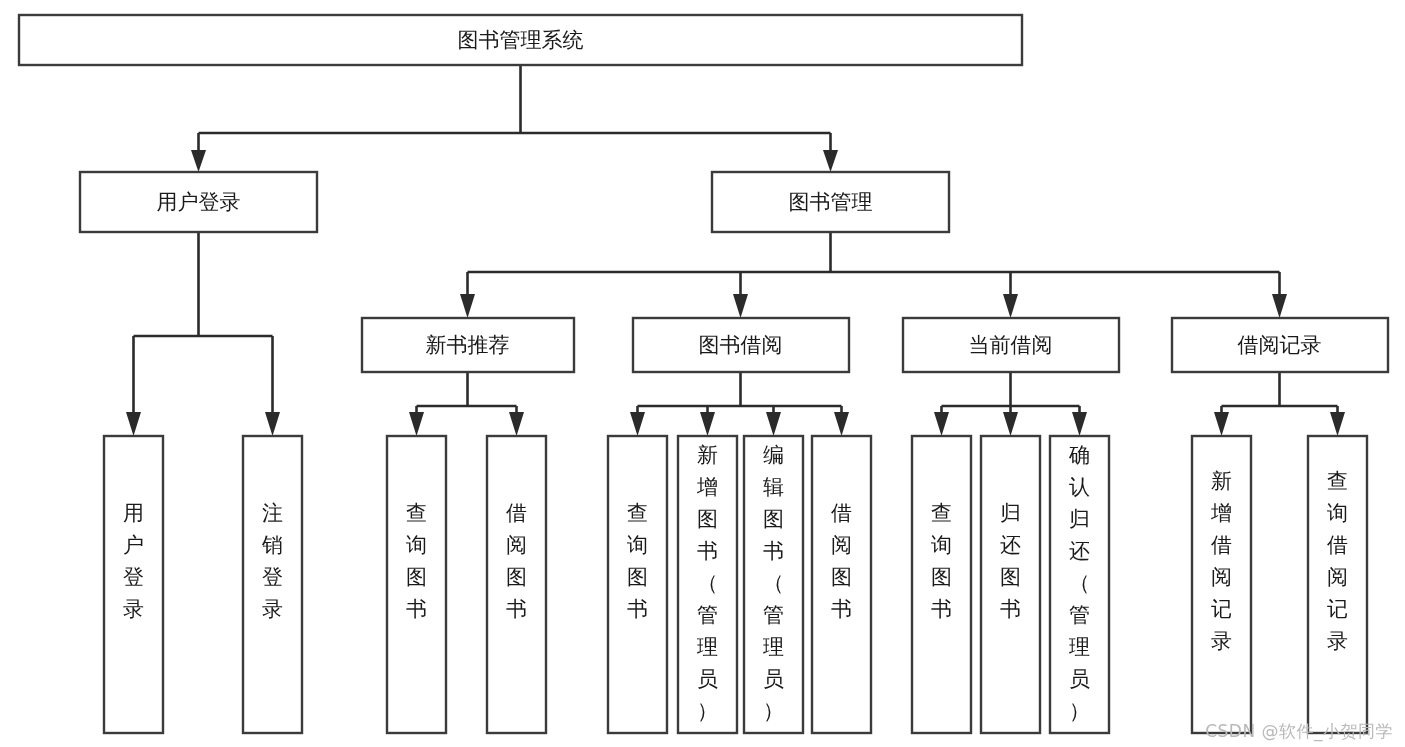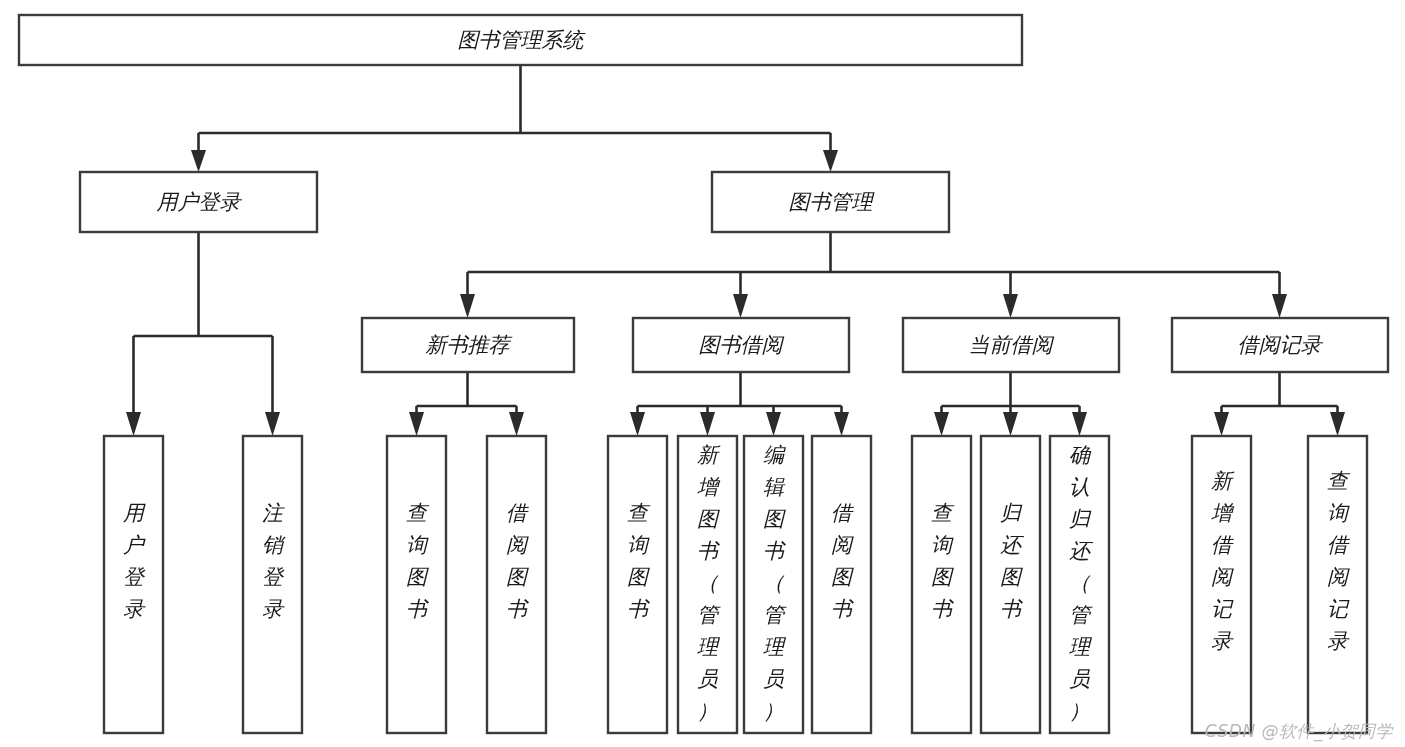--- a/index.html
+++ b/index.html
@@ -12,21 +12,20 @@
     width: 1405px;
     height: 747px;
     font-family: "DejaVu Sans", "Liberation Sans", sans-serif;
     overflow: hidden;
     position: relative;
   }
   #diagram-root {
     position: relative;
     width: 1405px;
     height: 747px;
-    font-style: italic;
   }
   svg#diagram-svg {
     position: absolute;
     top: 0;
     left: 0;
     width: 1405px;
     height: 747px;
     display: block;
   }
   .node-box {

